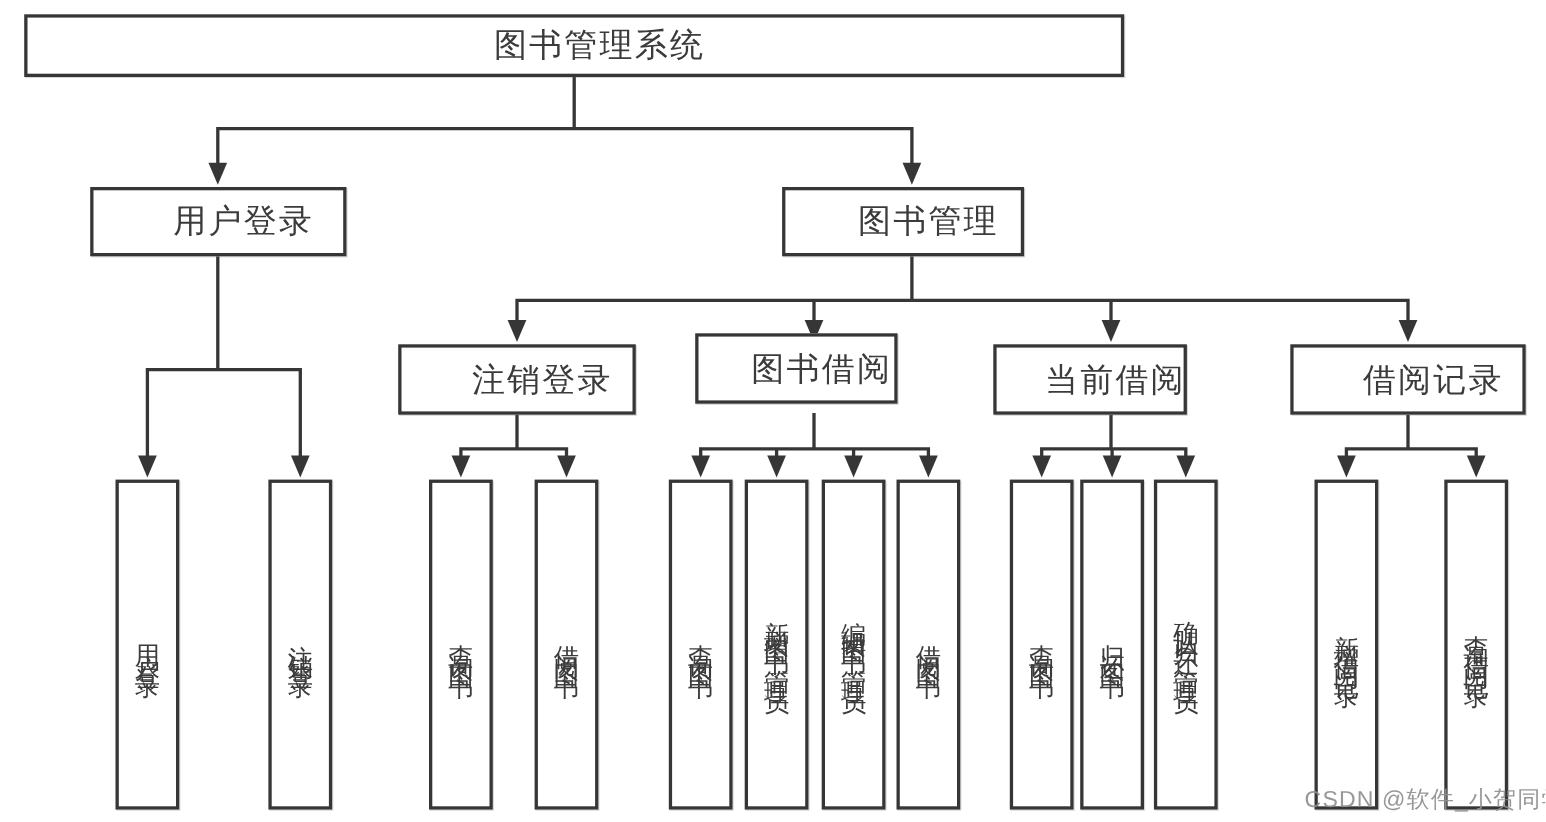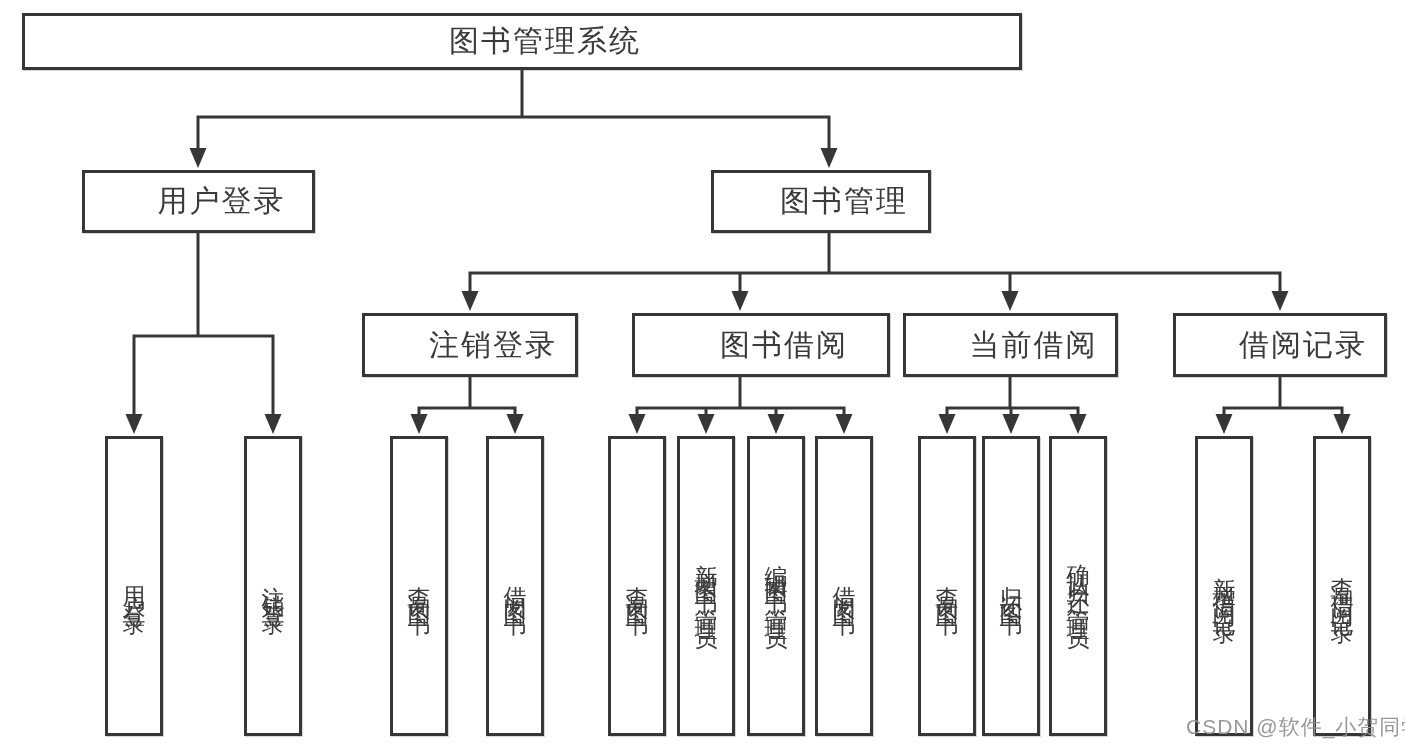--- a/index.html
+++ b/index.html
@@ -100,24 +100,24 @@
   <div class="box hnode" style="left:82px; top:170px; width:233px; height:63px">
     <span>用户登录</span>
   </div>
   <div class="box hnode" style="left:711px; top:170px; width:220px; height:63px">
     <span>图书管理</span>
   </div>
 
   <div class="box hnode" style="left:362px; top:313px; width:216px; height:64px">
     <span>注销登录</span>
   </div>
-  <div class="box hnode" style="left:632px; top:313px; width:258px; height:64px">
+  <div class="box hnode" style="left:632px; top:303px; width:184px; height:64px">
     <span>图书借阅</span>
   </div>
-  <div class="box hnode" style="left:903px; top:313px; width:215px; height:64px">
+  <div class="box hnode" style="left:903px; top:313px; width:176px; height:64px">
     <span>当前借阅</span>
   </div>
   <div class="box hnode" style="left:1173px; top:313px; width:214px; height:64px">
     <span>借阅记录</span>
   </div>
 
   <div class="box leaf" style="left:105px">
     <span class="vtext">用户登录</span>
   </div>
   <div class="box leaf" style="left:244px">

